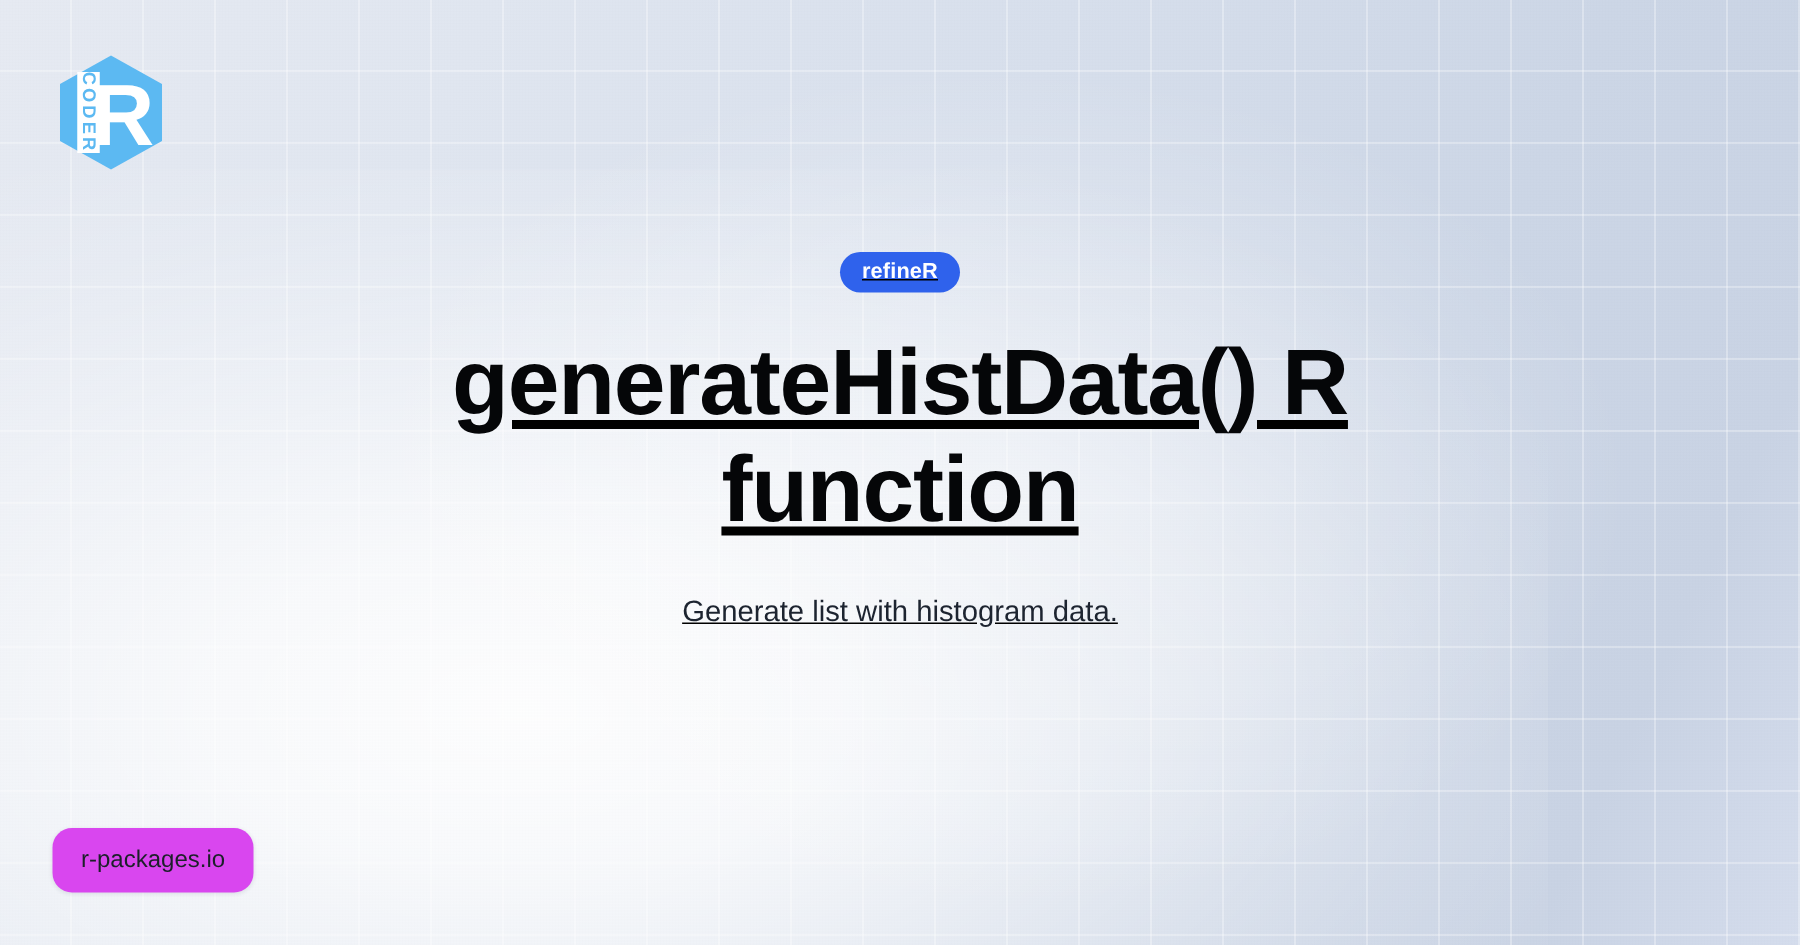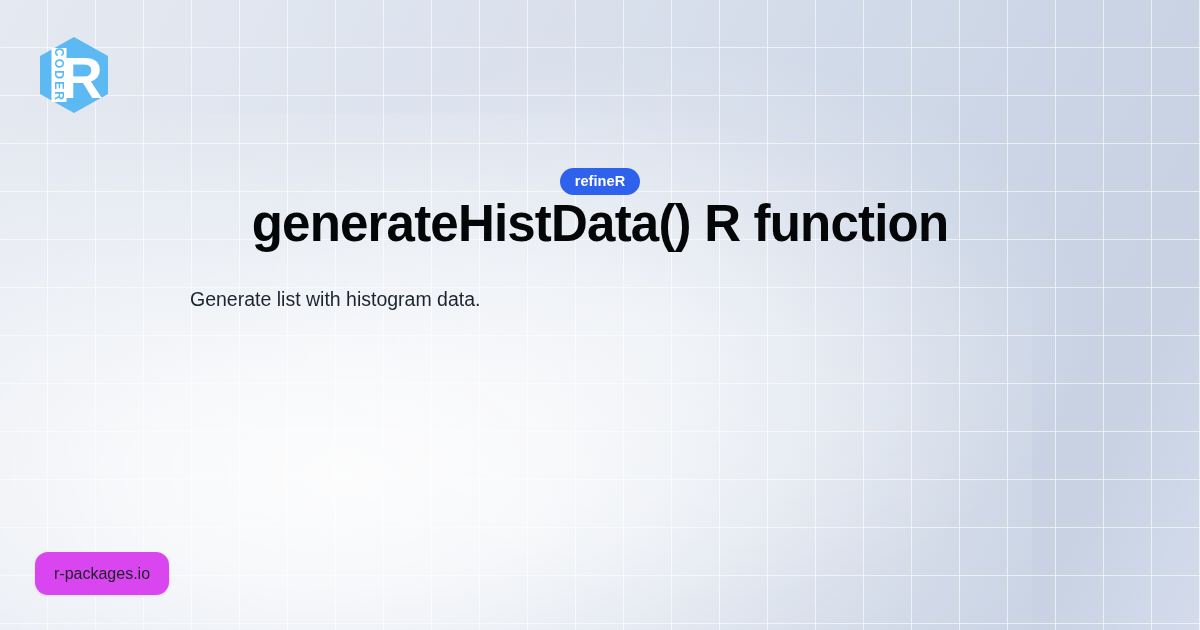--- a/index.html
+++ b/index.html
@@ -98,52 +98,54 @@
 
   
   .center-col {
     position: absolute;
     left: 0;
     right: 0;
     top: 168px;
     display: flex;
     flex-direction: column;
     align-items: center;
+    text-decoration: underline;
   }
 
   .pkg-badge {
     display: inline-flex;
     align-items: center;
     justify-content: center;
     height: 27px;
     padding: 0 15px;
     border-radius: 999px;
     background: #2f62ec;
     color: #ffffff;
     font-size: 14.5px;
     font-weight: bold;
     letter-spacing: 0.1px;
     line-height: 1;
     white-space: nowrap;
   }
 
   .page-title {
+    margin-top: 26px;
     width: 760px;
     text-align: center;
     color: #050608;
-    font-size: 51px;
+    font-size: 62px;
     font-weight: bold;
     line-height: 1.14;
     letter-spacing: -0.8px;
   }
 
   .page-subtitle {
     margin-top: 33px;
     width: 820px;
-    text-align: left;
+    text-align: center;
     color: #1d2430;
     font-size: 19.5px;
     font-weight: normal;
     line-height: 1.4;
   }
 
   
   .site-pill {
     position: absolute;
     left: 35px;

